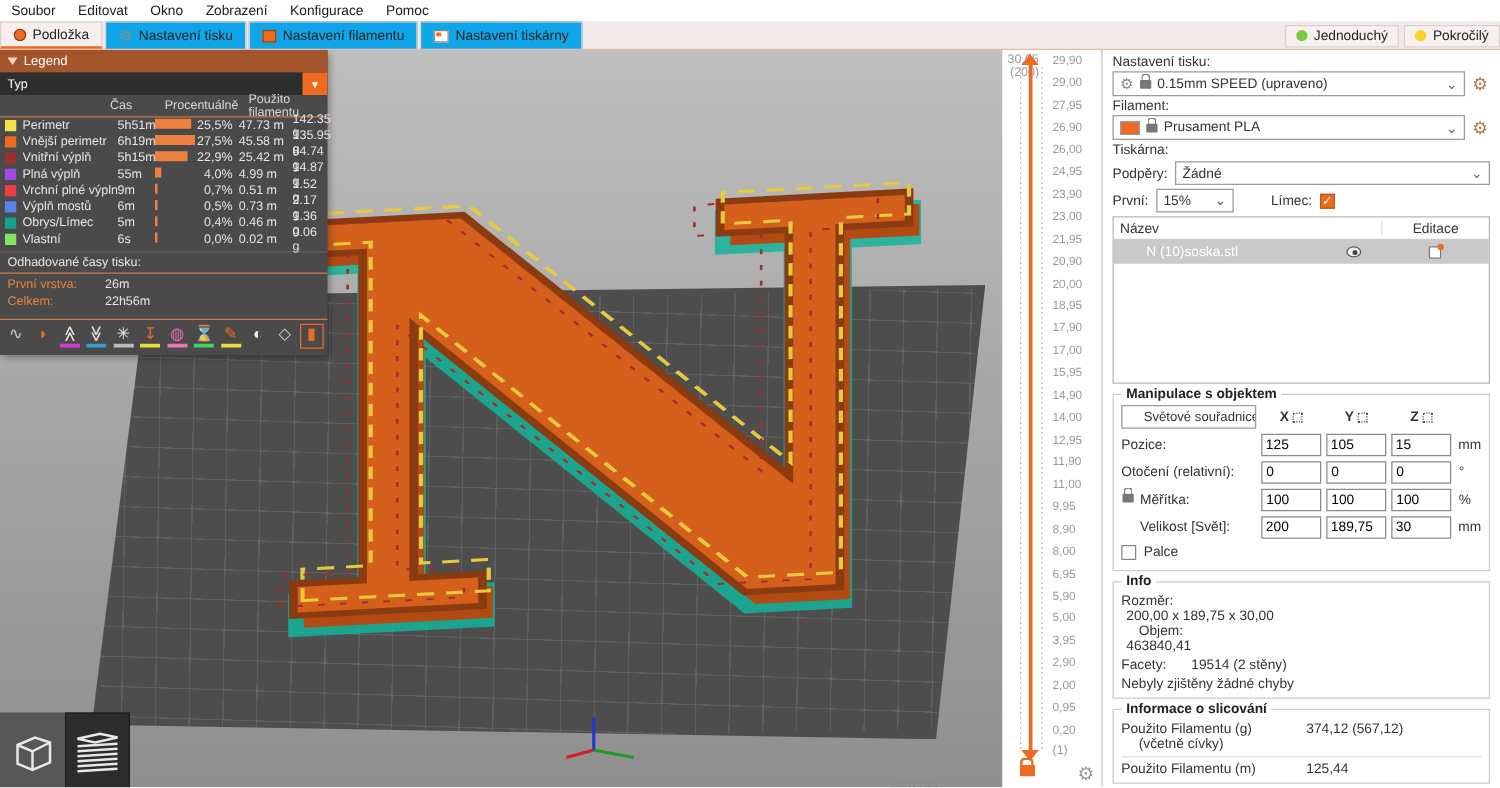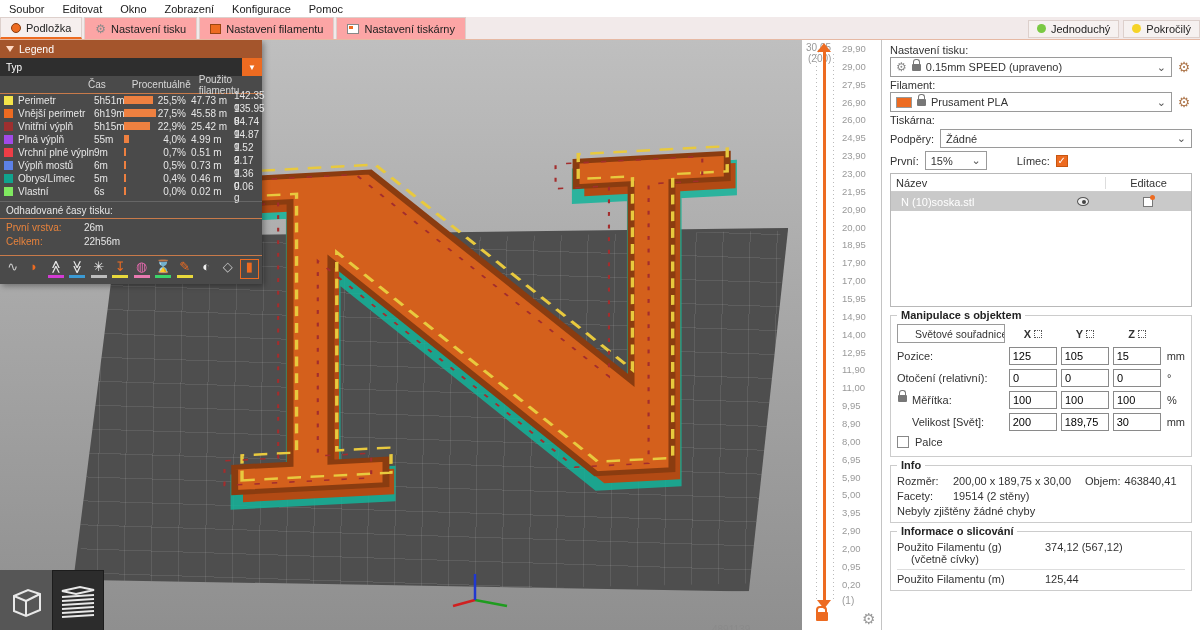--- a/index.html
+++ b/index.html
@@ -5,21 +5,21 @@
   * { margin:0; padding:0; box-sizing:border-box; }
   body { font-family:"Liberation Sans", sans-serif; }
   #app { position:relative; width:1200px; height:630px; background:#fff; overflow:hidden; font-size:11px; color:#222; }
 
   
   .menubar { position:absolute; left:0; top:0; width:1176px; height:17px; background:#fff; display:flex; align-items:center; }
   .menubar span { padding:0 9px; font-size:11px; color:#1a1a1a; cursor:default; }
 
   
   .tabbar { position:absolute; left:0; top:17px; width:1200px; height:23px; background:#f2eaea; border-bottom:1px solid #e6b9a4; display:flex; align-items:stretch; }
-  .tab { display:flex; align-items:center; gap:5px; padding:0 10px; margin-right:2px; background:#fca5a5; border:1px solid #ddd0cc; border-bottom:none; font-size:11px; color:#222; }
+  .tab { display:flex; align-items:center; gap:5px; padding:0 10px; margin-right:2px; background:#0ea5e9; border:1px solid #ddd0cc; border-bottom:none; font-size:11px; color:#222; }
   .tab.active { background:#f6efee; border-bottom:2px solid #ed6b21; font-weight:normal; }
   .i-dot { width:10px; height:10px; border-radius:50%; background:#ed6b21; border:1px solid #8a3c10; display:inline-block; }
   .i-gear-sm::before { content:"⚙"; color:#8a8a8a; font-size:12px; }
   .i-spool { width:11px; height:10px; background:#ed6b21; border:1px solid #9a4612; display:inline-block; }
   .i-printer { width:12px; height:10px; border:1px solid #888; background:#fff; display:inline-block; position:relative; }
   .i-printer::after { content:""; position:absolute; left:1px; top:1px; width:4px; height:3px; background:#ed6b21; }
   .modes { position:absolute; left:1028px; top:17px; height:23px; display:flex; gap:4px; align-items:center; }
   .mode { display:flex; align-items:center; gap:5px; background:#f6f1f0; border:1px solid #ddd0cc; padding:2px 8px; font-size:11px; white-space:nowrap; }
   .mode .dot { width:9px; height:9px; border-radius:50%; display:inline-block; }
 
@@ -104,21 +104,21 @@
   .cb { width:12px; height:12px; border:1px solid #888; background:#fff; display:inline-flex; align-items:center; justify-content:center; }
   .cb.on { background:#ed6b21; border-color:#c85510; color:#fff; font-size:10px; }
   .cb.on::before { content:"✓"; }
 
   .objtable { border:1px solid #b8b8b8; margin-top:2px; height:134px; background:#fff; }
   .objhdr { display:flex; height:18px; align-items:center; border-bottom:1px solid #ccc; }
   .objhdr .c1 { flex:1; padding-left:5px; }
   .objhdr .c2 { width:44px; border-left:1px solid #ddd; }
   .objhdr .c3 { width:86px; border-left:1px solid #ddd; text-align:center; }
   .objrow { display:flex; height:19px; align-items:center; background:#c9c9c9; color:#fff; }
-  .objrow .c1 { flex:1; padding-left:10px; white-space:nowrap; overflow:hidden; }
+  .objrow .c1 { flex:1; padding-left:26px; white-space:nowrap; overflow:hidden; }
   .objrow .c2 { width:44px; display:flex; justify-content:center; }
   .objrow .c3 { width:86px; display:flex; justify-content:center; }
   .eye { width:12px; height:9px; border:1px solid #555; border-radius:50%; position:relative; background:#eee; }
   .eye::after { content:""; position:absolute; left:3.5px; top:1.5px; width:4px; height:4px; border-radius:50%; background:#444; }
   .editic { width:10px; height:10px; border:1px solid #777; background:#fff; position:relative; }
   .editic::after { content:""; position:absolute; right:-3px; top:-3px; width:5px; height:5px; border-radius:50%; background:#ed6b21; }
 
   .grp { border:1px solid #ccc; margin-top:8px; padding:4px 6px 5px 6px; position:relative; }
   .grp > .title { position:absolute; left:6px; top:-7px; background:#fff; padding:0 4px; font-weight:bold; font-size:11px; color:#222; }
   .manip-head { display:flex; align-items:center; margin-top:4px; }
@@ -541,21 +541,21 @@
         <span class="unit" data-name="unit-label">mm</span>
       </div>
       <div class="inline" style="margin-top:5px;">
         <span class="cb" data-name="inches-checkbox"></span>
         <span data-name="inches-label">Palce</span>
       </div>
     </div>
 
     <div class="grp" data-name="info-group">
       <span class="title" data-name="info-title">Info</span>
-      <div class="inforow" style="margin-top:5px;">
+      <div class="inforow" style="margin-top:5px;flex-direction:column;">
         <span class="k" data-name="size-info-label">Rozměr:</span>
         <span class="v" data-name="size-info-value">200,00 x 189,75 x 30,00</span>
         <span class="k2" data-name="volume-label">Objem:</span>
         <span class="v" data-name="volume-value">463840,41</span>
       </div>
       <div class="inforow">
         <span class="k" data-name="facets-label">Facety:</span>
         <span class="v" data-name="facets-value">19514 (2 stěny)</span>
       </div>
       <div class="inforow">

